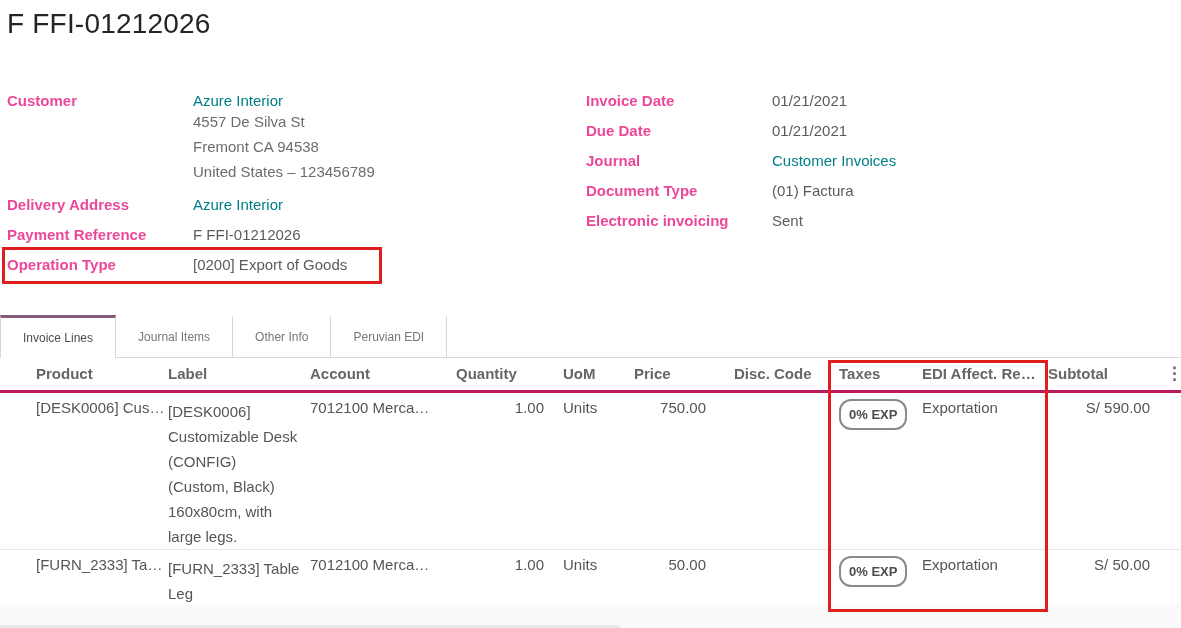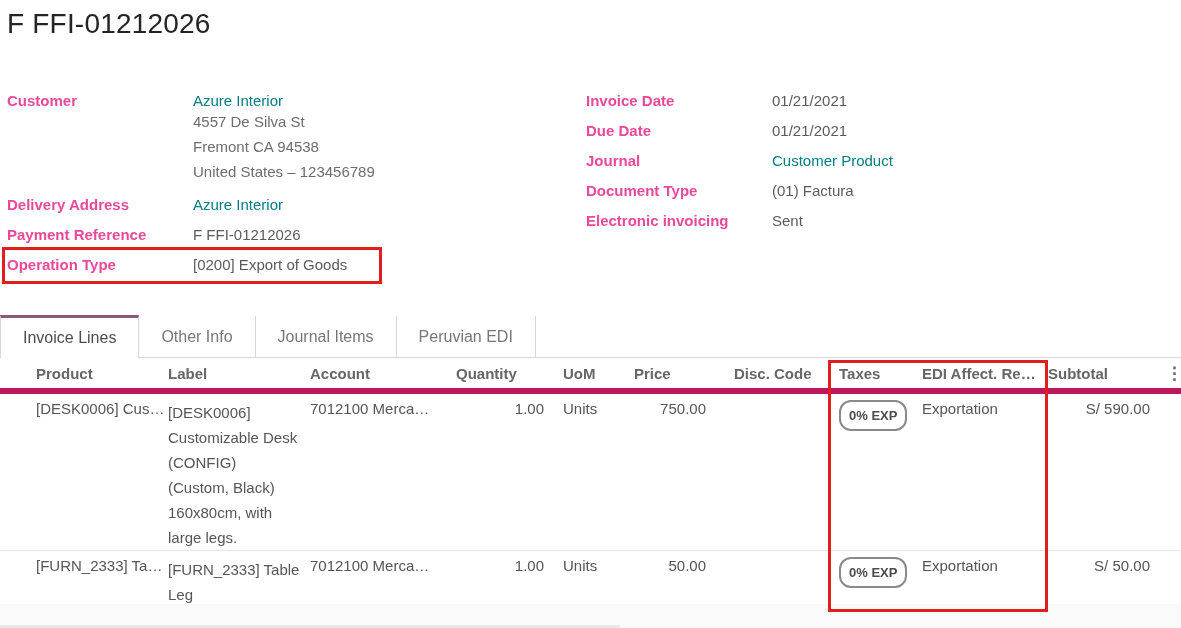--- a/index.html
+++ b/index.html
@@ -17,30 +17,30 @@
   .frow { display:flex; align-items:flex-start; min-height:30px; font-size:15px; }
   .flabel { width:186px; font-weight:bold; color:#ec4899; flex:0 0 186px; padding-top:2px; }
   .fvalue { color:#5b5b5b; padding-top:2px; }
   .fvalue .addr { color:#6d6d6d; line-height:25px; }
   a.link { color:#017e84; text-decoration:none; cursor:pointer; }
   .row-customer { min-height:104px; }
 
   
   .tabs { position:absolute; left:0; top:315px; width:1181px; height:43px;
     display:flex; align-items:stretch; border-bottom:1px solid #d8d8d8; }
-  .tab { padding:0 22px; font-size:16px; color:#777; display:flex; align-items:center;
+  .tab { padding:0 22px; font-size:12px; color:#777; display:flex; align-items:center;
     border-right:1px solid #d8d8d8; cursor:pointer; background:transparent; height:42px; margin-top:1px; }
   .tab.active { border-top:3px solid #875A7B; border-left:1px solid #d8d8d8;
     background:#fff; color:#4c4c4c; height:43px; margin-top:0; margin-bottom:-1px; }
 
   
   table.lines { position:absolute; left:0; top:358px; width:1181px;
     border-collapse:collapse; table-layout:fixed; font-size:15px; }
   table.lines th { font-weight:bold; color:#666; text-align:left; height:33px;
-    vertical-align:middle; border-bottom:6px solid #be185d; white-space:nowrap; overflow:hidden; }
+    vertical-align:middle; border-bottom:3px solid #be185d; white-space:nowrap; overflow:hidden; }
   table.lines td { vertical-align:top; padding-top:6px; color:#555;
     border-bottom:1px solid #e7e7e7; white-space:normal; overflow:hidden; }
   tr.line-row-1 td { height:154px; }
   tr.line-row-2 td { height:58px; }
   .col-product  { padding-left:6px; }
   td.col-product, td.col-account { white-space:nowrap; text-overflow:ellipsis; }
   .col-label    { line-height:25px; padding-right:10px; }
   .num { text-align:right; padding-right:4px; }
   .col-uom  { padding-left:15px; }
   .col-disc { padding-left:24px; }
@@ -96,36 +96,36 @@
     <div class="frow">
       <div class="flabel">Invoice Date</div>
       <div class="fvalue">01/21/2021</div>
     </div>
     <div class="frow">
       <div class="flabel">Due Date</div>
       <div class="fvalue">01/21/2021</div>
     </div>
     <div class="frow">
       <div class="flabel">Journal</div>
-      <div class="fvalue"><a class="link">Customer Product</a></div>
+      <div class="fvalue"><a class="link">Customer Invoices</a></div>
     </div>
     <div class="frow">
       <div class="flabel">Document Type</div>
       <div class="fvalue">(01) Factura</div>
     </div>
     <div class="frow">
       <div class="flabel">Electronic invoicing</div>
       <div class="fvalue">Sent</div>
     </div>
   </div>
 
   <div class="tabs">
     <div class="tab active">Invoice Lines</div>
+    <div class="tab">Journal Items</div>
     <div class="tab">Other Info</div>
-    <div class="tab">Journal Items</div>
     <div class="tab">Peruvian EDI</div>
   </div>
 
   <table class="lines">
     <colgroup>
       <col style="width:30px">
         <col style="width:138px">
         <col style="width:142px">
       <col style="width:146px">
         <col style="width:92px">

